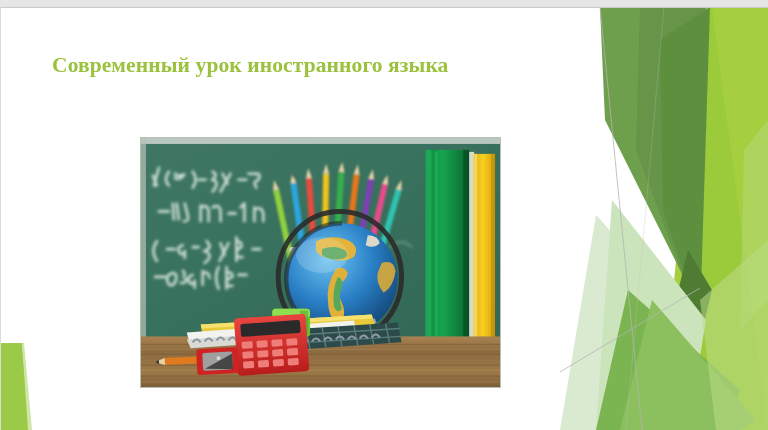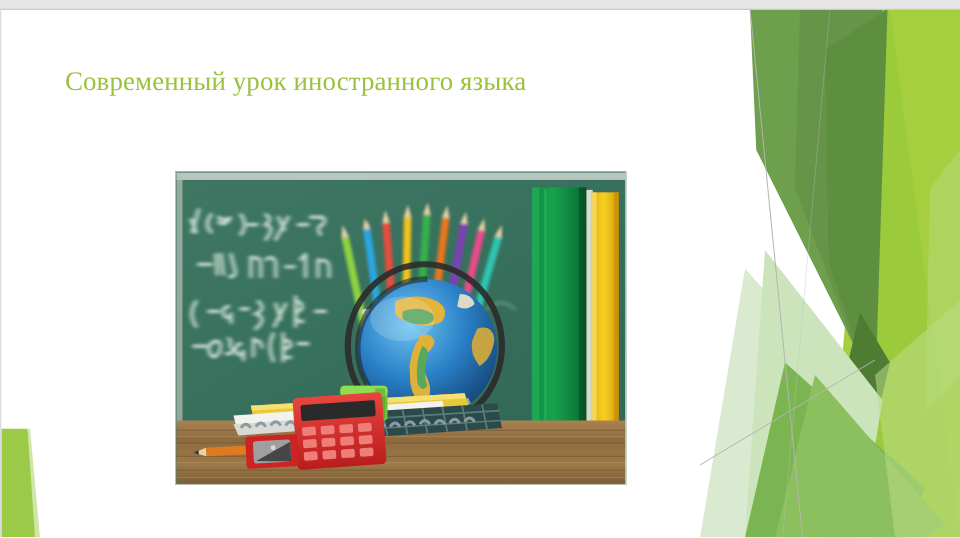--- a/index.html
+++ b/index.html
@@ -54,21 +54,21 @@
     position: absolute;
     left: 52px;
     top: 52px;
     width: 470px;
     z-index: 20;
   }
   #title-text {
     font-family: "Liberation Serif", "DejaVu Serif", serif;
     font-size: 21.5px;
     line-height: 1.25;
-    font-weight: 400;
+    font-weight: 700;
     color: #9ac23c;
     letter-spacing: 0.1px;
     white-space: nowrap;
   }
 
   
   #photo {
     position: absolute;
     left: 140px;
     top: 137px;

